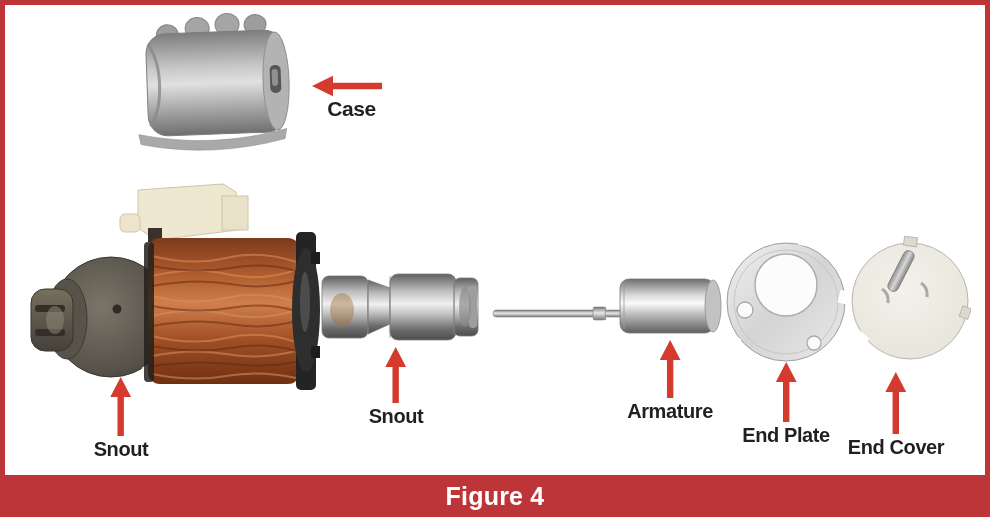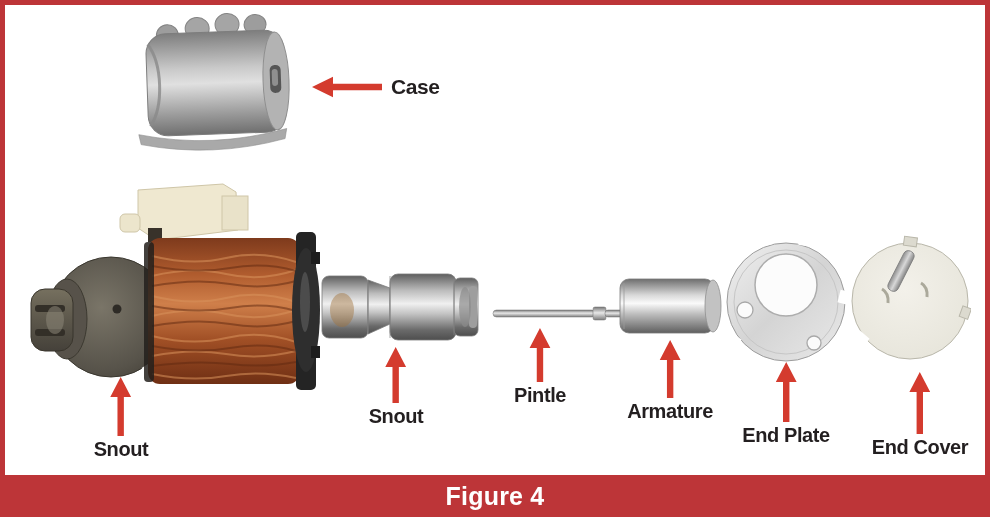--- a/index.html
+++ b/index.html
@@ -20,21 +20,21 @@
   .banner{
     position:absolute;left:0;bottom:0;width:100%;height:42px;
     background:var(--frame-red);display:flex;align-items:center;justify-content:center;
   }
   .banner span{color:#ffffff;font-weight:bold;font-size:25px;letter-spacing:.2px;}
   .part{position:absolute;}
   .callout{
     position:absolute;display:flex;flex-direction:column;align-items:center;
     transform:translateX(-50%);
   }
-  .callout-h{position:absolute;display:flex;flex-direction:row;align-items:center;}
+  .callout-h{position:absolute;display:flex;flex-direction:column;align-items:center;}
   .lbl{
     font-weight:bold;font-size:20px;color:var(--label-color);
     margin-top:3px;white-space:nowrap;letter-spacing:-.4px;line-height:1;
   }
   .lbl-h{font-weight:bold;font-size:21px;color:var(--label-color);margin-left:9px;white-space:nowrap;letter-spacing:-.4px;}
   .arrow-svg{display:block;}
   svg{display:block;}
 </style>
 </head>
 <body>
@@ -239,42 +239,36 @@
   </div>
 
 
   <div class="callout" style="left:396px;top:347px;">
     <svg class="arrow-svg" width="22" height="56" viewBox="0 0 22 56">
       <polygon fill="var(--arrow-red)" points="11,0 21.4,20 14.2,20 14.2,56 7.8,56 7.8,20 0.6,20"></polygon>
     </svg>
     <span class="lbl">Snout</span>
   </div>
 
-  <div class="callout" style="left:540px;top:328px;">
-    <svg class="arrow-svg" width="22" height="54" viewBox="0 0 22 54">
-      <polygon fill="var(--arrow-red)" points="11,0 21.4,20 14.2,20 14.2,54 7.8,54 7.8,20 0.6,20"></polygon>
-    </svg>
-    <span class="lbl">Pintle</span>
-  </div>
 
   <div class="callout" style="left:670px;top:340px;">
     <svg class="arrow-svg" width="22" height="58" viewBox="0 0 22 58">
       <polygon fill="var(--arrow-red)" points="11,0 21.4,20 14.2,20 14.2,58 7.8,58 7.8,20 0.6,20"></polygon>
     </svg>
     <span class="lbl">Armature</span>
   </div>
 
   <div class="callout" style="left:786px;top:362px;text-align:right;">
     <svg class="arrow-svg" width="22" height="60" viewBox="0 0 22 60">
       <polygon fill="var(--arrow-red)" points="11,0 21.4,20 14.2,20 14.2,60 7.8,60 7.8,20 0.6,20"></polygon>
     </svg>
     <span class="lbl">End Plate</span>
   </div>
 
-  <div class="callout" style="left:896px;top:372px;margin-left:24px;">
+  <div class="callout" style="left:896px;top:372px;">
     <svg class="arrow-svg" width="22" height="62" viewBox="0 0 22 62">
       <polygon fill="var(--arrow-red)" points="11,0 21.4,20 14.2,20 14.2,62 7.8,62 7.8,20 0.6,20"></polygon>
     </svg>
     <span class="lbl">End Cover</span>
   </div>
 
   <div class="frame"></div>
   <div class="banner">
     <span>Figure 4</span>
   </div>

